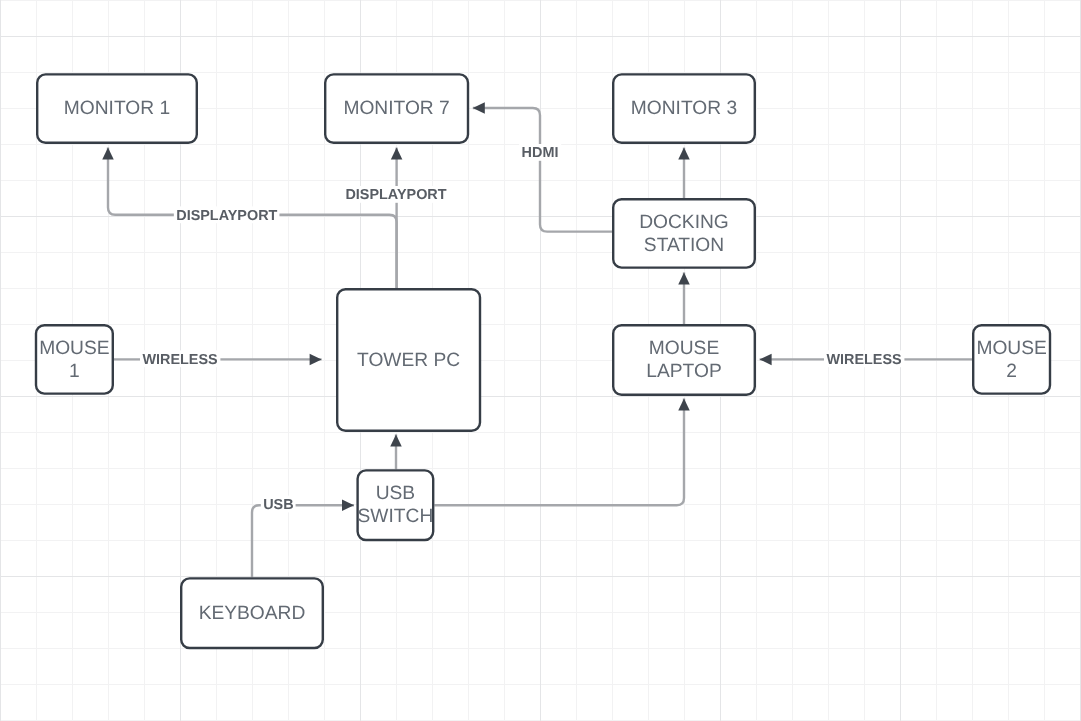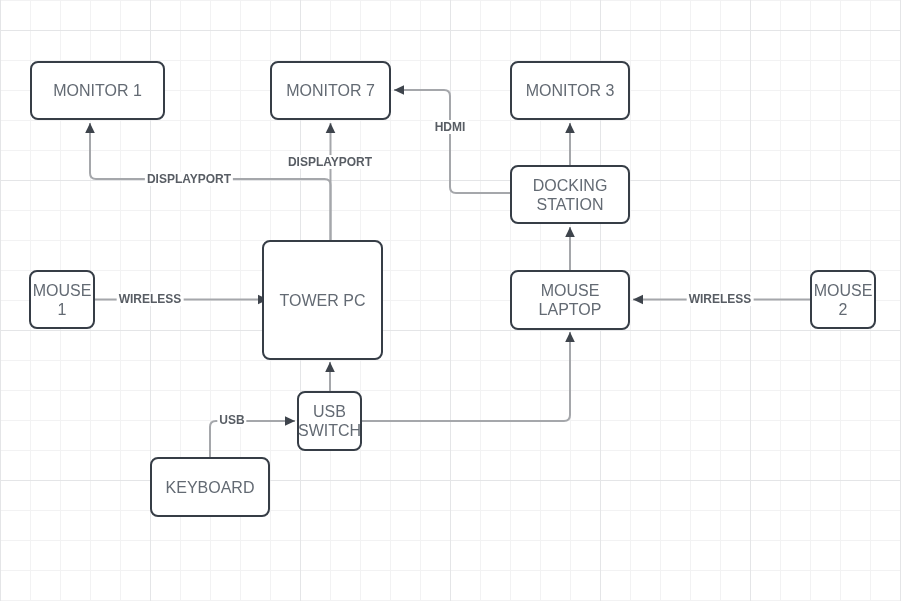--- a/index.html
+++ b/index.html
@@ -57,40 +57,40 @@
   <div class="node" style="left:270px;top:61px;width:121px;height:59px;">
     <span>MONITOR 7</span>
   </div>
   <div class="node" style="left:510px;top:61px;width:120px;height:59px;">
     <span>MONITOR 3</span>
   </div>
   <div class="node" style="left:510px;top:165px;width:120px;height:59px;align-items:center;">
     <span>DOCKING</span>
     <span>STATION</span>
   </div>
-  <div class="node" style="left:262px;top:240px;width:121px;height:120px;">
+  <div class="node" style="left:280px;top:240px;width:121px;height:120px;">
     <span>TOWER PC</span>
   </div>
   <div class="node" style="left:510px;top:270px;width:120px;height:60px;">
     <span>MOUSE</span>
     <span>LAPTOP</span>
   </div>
   <div class="node" style="left:29px;top:270px;width:66px;height:59px;">
     <span>MOUSE</span>
     <span>1</span>
   </div>
   <div class="node" style="left:810px;top:270px;width:66px;height:59px;">
     <span>MOUSE</span>
     <span>2</span>
   </div>
   <div class="node" style="left:297px;top:391px;width:65px;height:60px;">
     <span>USB</span>
     <span>SWITCH</span>
   </div>
-  <div class="node" style="left:150px;top:457px;width:120px;height:60px;">
+  <div class="node" style="left:150px;top:481px;width:120px;height:60px;">
     <span>KEYBOARD</span>
   </div>
 
   <div class="edge-label" style="left:189px;top:179px;">DISPLAYPORT</div>
   <div class="edge-label" style="left:330px;top:162px;">DISPLAYPORT</div>
   <div class="edge-label" style="left:450px;top:127px;">HDMI</div>
   <div class="edge-label" style="left:150px;top:299px;">WIRELESS</div>
   <div class="edge-label" style="left:720px;top:299px;">WIRELESS</div>
   <div class="edge-label" style="left:232px;top:420px;">USB</div>
 

